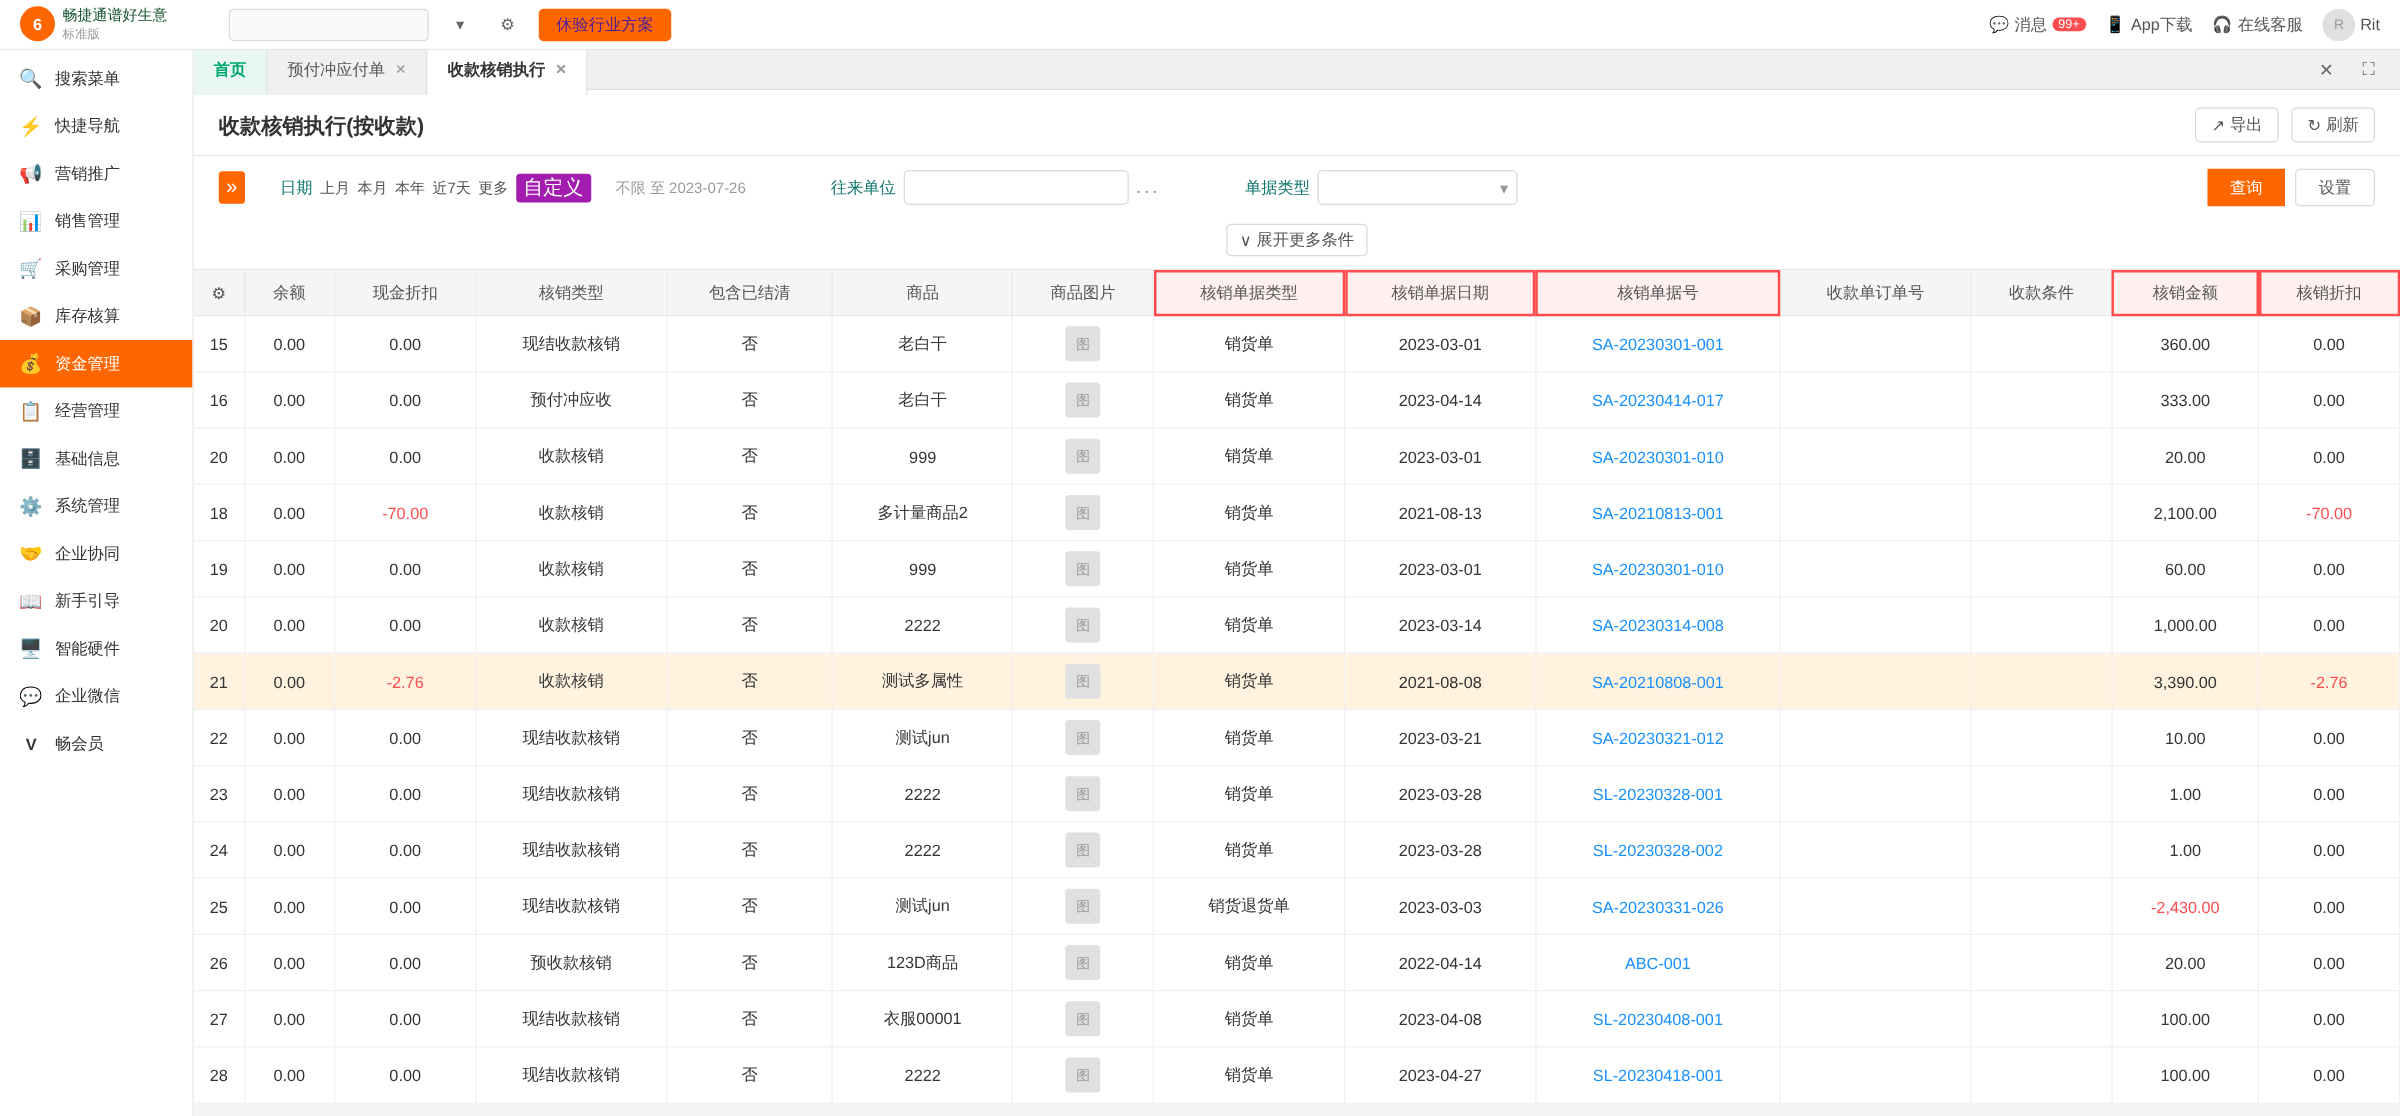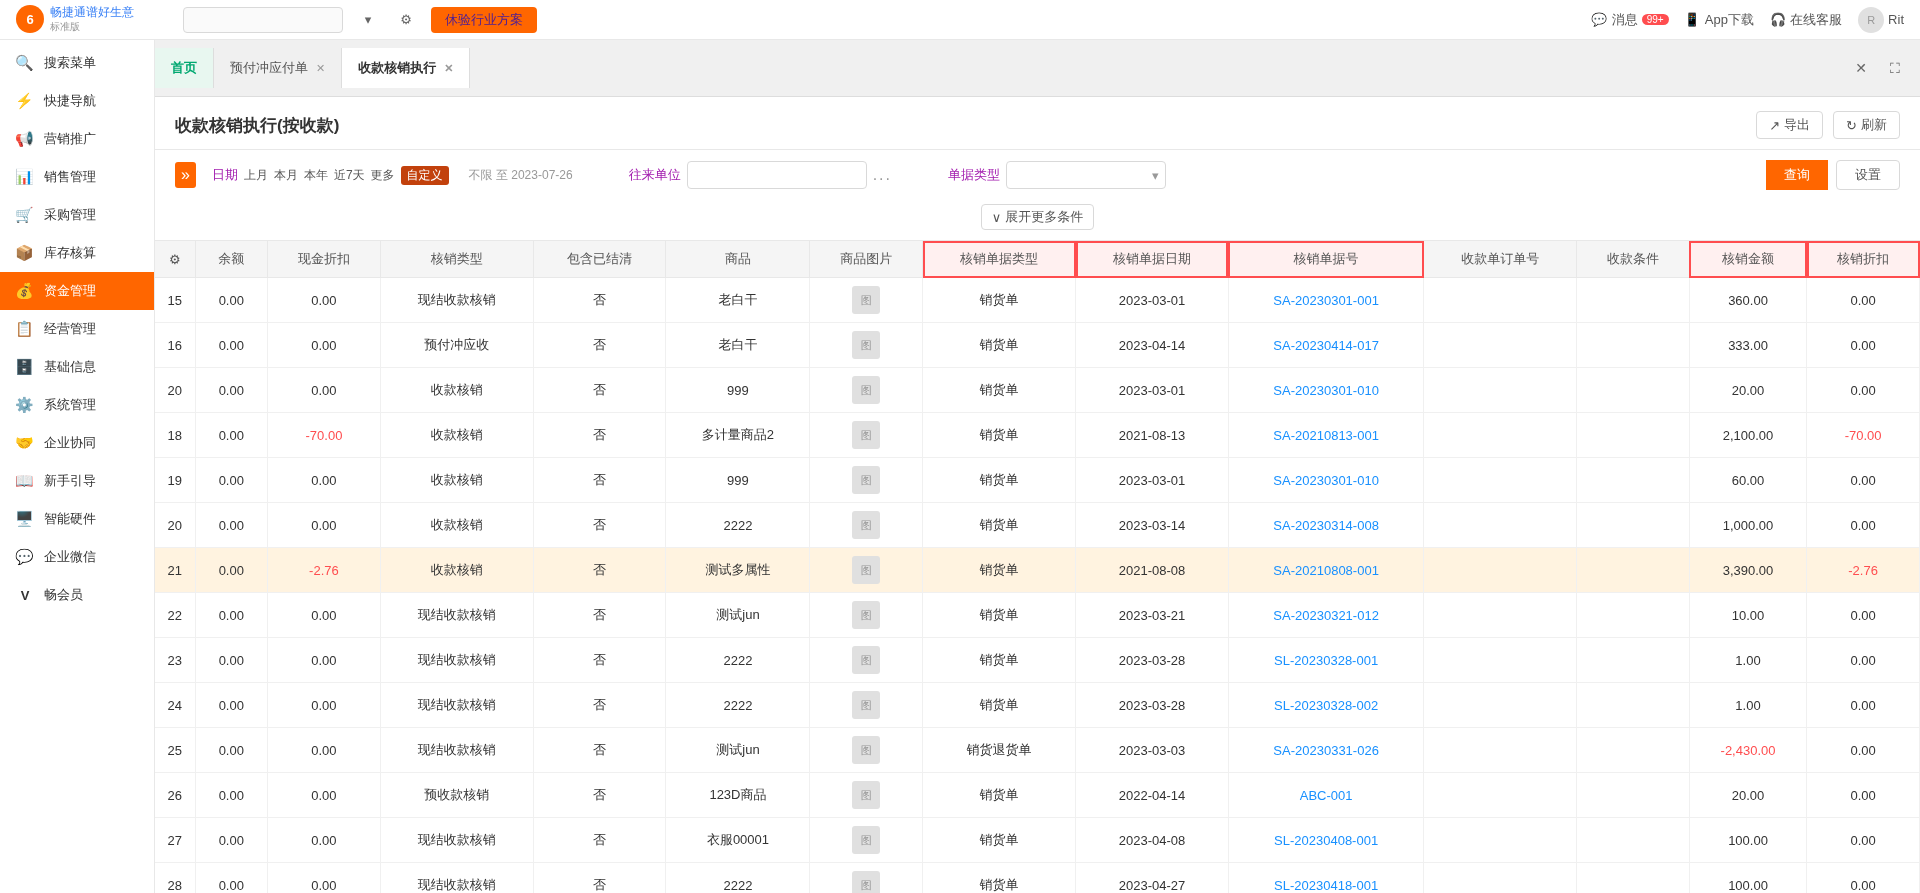--- a/index.html
+++ b/index.html
@@ -2,21 +2,21 @@
 <html><head>
   <meta charset="utf-8">
   <style>
     * { box-sizing: border-box; margin: 0; padding: 0; font-family: 'Microsoft YaHei', Arial, sans-serif; font-size: 13px; }
     body { background: #f5f5f5; overflow: hidden; width: 1920px; height: 893px; }
 
     
     .top-bar { height: 40px; background: #fff; display: flex; align-items: center; padding: 0 16px; border-bottom: 1px solid #e8e8e8; position: relative; }
     .top-bar .logo-area { display: flex; align-items: center; gap: 6px; width: 155px; min-width: 155px; }
     .logo-icon { width: 28px; height: 28px; background: #ff6600; border-radius: 50%; display: flex; align-items: center; justify-content: center; color: #fff; font-size: 14px; font-weight: bold; }
-    .logo-text { font-size: 12px; color: #3b82f6; line-height: 1.2; }
+    .logo-text { font-size: 12px; color: #14532d; line-height: 1.2; }
     .logo-sub { font-size: 10px; color: #999; }
     .top-bar-center { flex: 1; display: flex; align-items: center; gap: 12px; padding: 0 12px; }
     .top-bar-input { width: 160px; height: 26px; border: 1px solid #d9d9d9; border-radius: 4px; padding: 0 8px; background: #fafafa; color: #ccc; }
     .top-bar-dropdown { width: 26px; height: 26px; display: flex; align-items: center; justify-content: center; cursor: pointer; color: #666; }
     .top-bar-gear { width: 26px; height: 26px; display: flex; align-items: center; justify-content: center; cursor: pointer; color: #666; }
     .btn-industry { background: #ff6600; color: #4c1d95; border: none; border-radius: 4px; padding: 4px 14px; cursor: pointer; font-size: 13px; }
     .top-bar-right { display: flex; align-items: center; gap: 16px; }
     .top-bar-right .badge-item { display: flex; align-items: center; gap: 4px; cursor: pointer; color: #555; font-size: 12px; }
     .badge-num { background: #ff4d4f; color: #fff; border-radius: 10px; padding: 0 5px; font-size: 10px; min-width: 18px; text-align: center; }
     .top-bar-right .user-area { display: flex; align-items: center; gap: 4px; color: #555; font-size: 12px; }
@@ -27,44 +27,44 @@
 
     
     .sidebar { width: 155px; min-width: 155px; background: #fff; border-right: 1px solid #e8e8e8; overflow-y: auto; padding-top: 4px; }
     .sidebar-item { display: flex; align-items: center; gap: 10px; padding: 10px 16px; cursor: pointer; color: #333; border-radius: 0; transition: background 0.2s; }
     .sidebar-item.active { background: #ff6600; color: #fff; border-radius: 0; }
     .sidebar-icon { width: 18px; height: 18px; display: flex; align-items: center; justify-content: center; font-size: 15px; }
     .sidebar-label { font-size: 13px; }
 
     
     .content-area { flex: 1; display: flex; flex-direction: column; overflow: hidden; }
-    .tab-bar { height: 57px; background: #f0f0f0; display: flex; align-items: center; border-bottom: 1px solid #ddd; position: relative; }
+    .tab-bar { height: 32px; background: #f0f0f0; display: flex; align-items: center; border-bottom: 1px solid #ddd; position: relative; }
     .tab-item { height: 40px; display: flex; align-items: center; padding: 0 16px; gap: 6px; cursor: pointer; border-right: 1px solid #ddd; font-size: 13px; color: #555; background: #f0f0f0; position: relative; }
     .tab-item.active { background: #fff; color: #333; font-weight: bold; }
     .tab-item .tab-close { font-size: 11px; color: #999; cursor: pointer; margin-left: 2px; }
     .tab-item.home { background: #e8f7f0; color: #00a870; font-weight: bold; }
     .tab-bar-right { margin-left: auto; display: flex; align-items: center; gap: 8px; padding-right: 12px; }
     .tab-bar-right .icon-btn { width: 26px; height: 26px; display: flex; align-items: center; justify-content: center; cursor: pointer; color: #666; font-size: 14px; }
 
     
     .page-content { flex: 1; overflow: hidden; display: flex; flex-direction: column; background: #f5f5f5; }
     .page-header { background: #fff; padding: 14px 20px 10px 20px; display: flex; align-items: center; justify-content: space-between; border-bottom: 1px solid #e8e8e8; }
     .page-title { font-size: 17px; font-weight: bold; color: #333; }
     .page-header-right { display: flex; align-items: center; gap: 10px; }
     .btn-export { border: 1px solid #d9d9d9; background: #fff; padding: 4px 12px; border-radius: 4px; cursor: pointer; color: #555; font-size: 12px; display: flex; align-items: center; gap: 4px; }
     .btn-refresh { border: 1px solid #d9d9d9; background: #fff; padding: 4px 12px; border-radius: 4px; cursor: pointer; color: #555; font-size: 12px; display: flex; align-items: center; gap: 4px; }
 
     
     .filter-bar { background: #fff; padding: 10px 20px; border-bottom: 1px solid #e8e8e8; }
     .filter-row { display: flex; align-items: center; gap: 16px; flex-wrap: wrap; }
     .filter-item { display: flex; align-items: center; gap: 6px; }
-    .filter-label { color: #a21caf; font-size: 13px; white-space: nowrap; }
+    .filter-label { color: #0f766e; font-size: 13px; white-space: nowrap; margin-left: 12px; }
     .filter-date-links { display: flex; align-items: center; gap: 6px; }
     .filter-date-links a { color: #555; font-size: 12px; cursor: pointer; text-decoration: none; }
-    .filter-date-links .active-link { color: #fff; background: #c2410c; padding: 1px 6px; border-radius: 3px; font-size: 12px; }
+    .filter-date-links .active-link { color: #fff; background: #a21caf; padding: 1px 6px; border-radius: 3px; font-size: 16px; }
     .filter-date-value { color: #999; font-size: 12px; }
     .filter-input { height: 28px; border: 1px solid #d9d9d9; border-radius: 4px; padding: 0 8px; width: 180px; }
     .filter-select { height: 28px; border: 1px solid #d9d9d9; border-radius: 4px; padding: 0 8px; width: 160px; appearance: none; background: #fff; }
     .btn-query { background: #ff6600; color: #fff; border: none; border-radius: 0; padding: 5px 18px; cursor: pointer; font-size: 13px; }
     .btn-settings { border: 1px solid #d9d9d9; background: #fff; padding: 5px 18px; border-radius: 4px; cursor: pointer; color: #555; font-size: 13px; }
     .expand-btn { display: flex; align-items: center; gap: 4px; cursor: pointer; color: #555; font-size: 12px; border: 1px solid #d9d9d9; padding: 3px 10px; border-radius: 4px; background: #fff; margin-top: 8px; }
     .filter-ellipsis { color: #999; font-size: 16px; letter-spacing: 2px; }
 
     
     .table-area { flex: 1; overflow: auto; padding: 0 0 0 0; background: #f5f5f5; }

